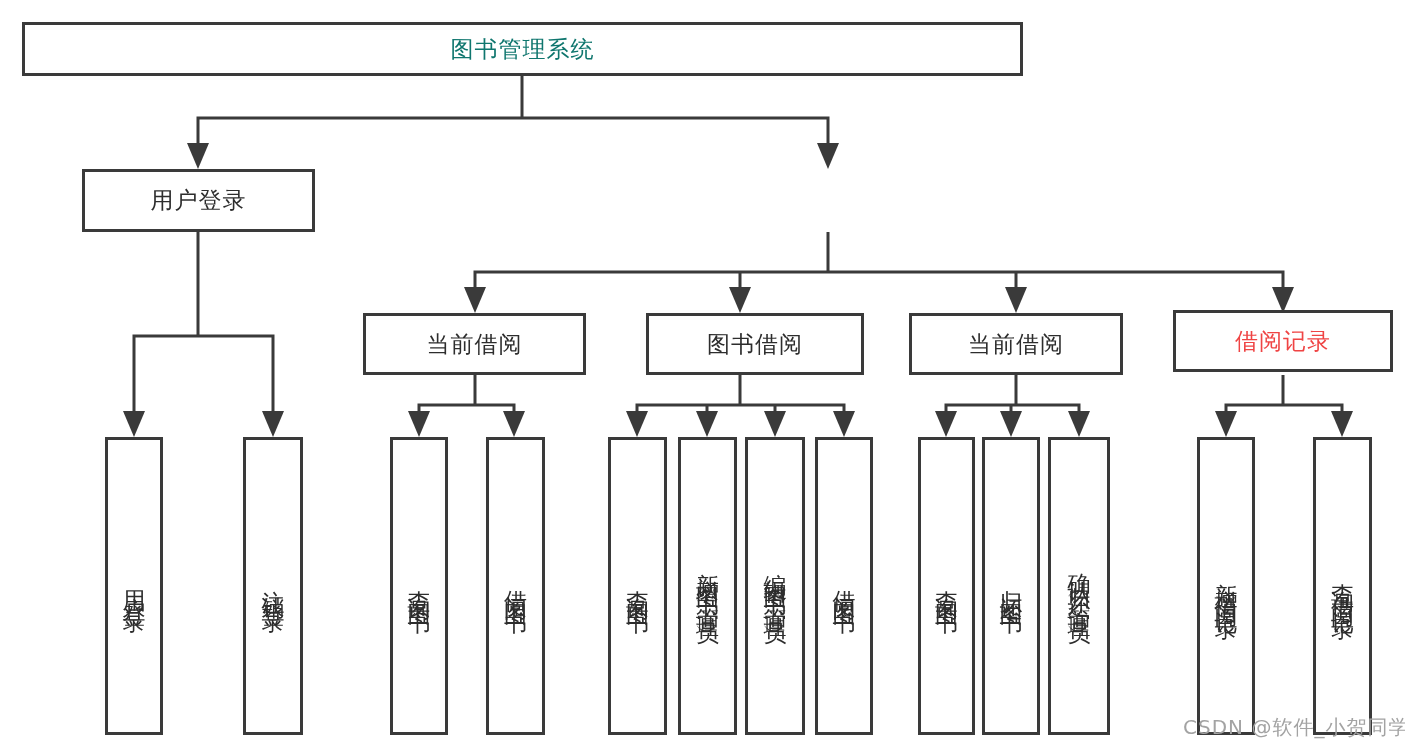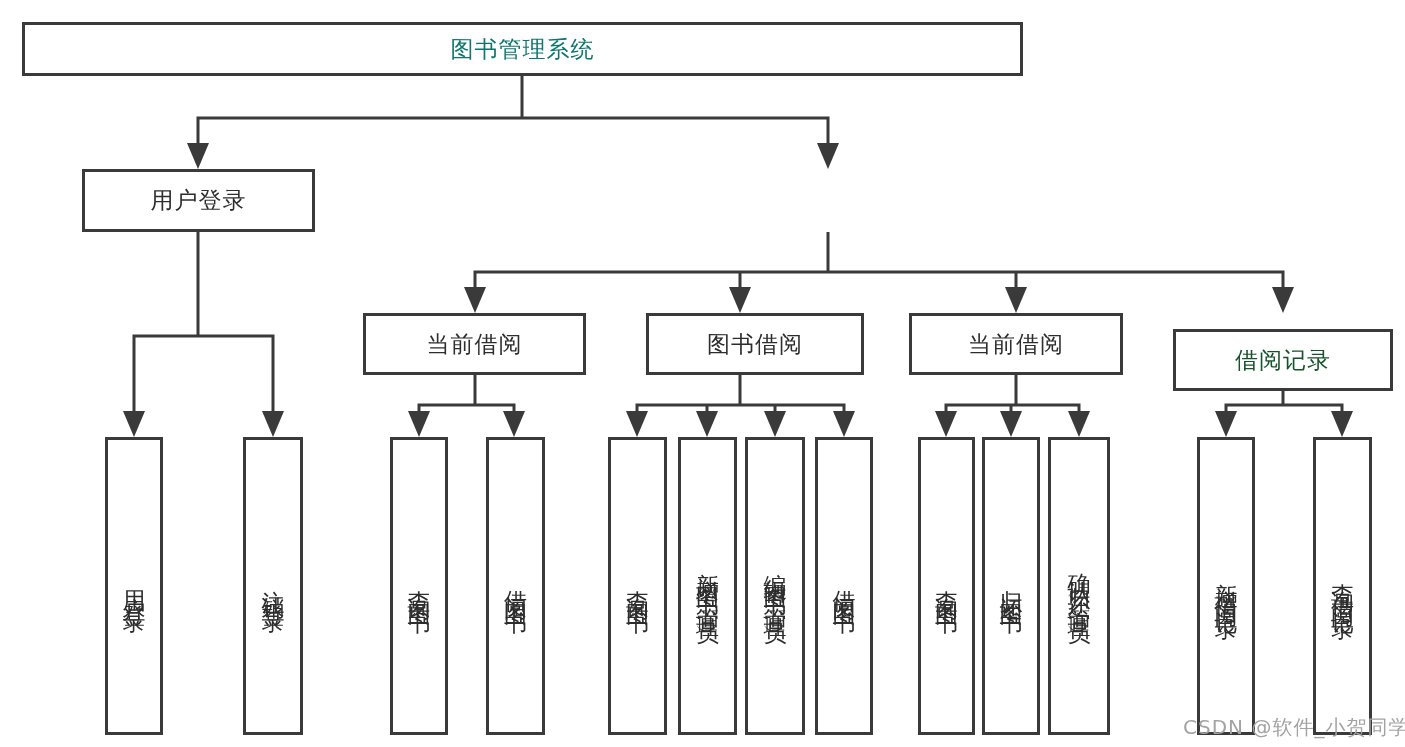--- a/index.html
+++ b/index.html
@@ -85,21 +85,21 @@
       </div>
       <div class="node horizontal" style="left: 363px; top: 313px; width: 223px; height: 62px; border-color: rgb(58, 58, 58); color: rgb(45, 45, 45);">
         <span>当前借阅</span>
       </div>
       <div class="node horizontal" style="left: 633px; top: 313px; width: 218px; height: 62px; border-color: rgb(58, 58, 58); color: rgb(45, 45, 45); margin-left: 13px;">
         <span>图书借阅</span>
       </div>
       <div class="node horizontal" style="left: 909px; top: 313px; width: 214px; height: 62px; border-color: rgb(58, 58, 58); color: rgb(45, 45, 45);">
         <span>当前借阅</span>
       </div>
-      <div class="node horizontal" style="left: 1173px; top: 329px; width: 220px; height: 62px; border-color: rgb(58, 58, 58); color: #14532d;">
+      <div class="node horizontal" style="left: 1173px; top: 310px; width: 220px; height: 62px; border-color: rgb(58, 58, 58); color: #ef4444;">
         <span>借阅记录</span>
       </div>
       <div class="node vertical" style="left: 105px; top: 437px; width: 58px; height: 298px; border-color: rgb(58, 58, 58); color: rgb(45, 45, 45);">
         <span>用户登录</span>
       </div>
       <div class="node vertical" style="left: 243px; top: 437px; width: 60px; height: 298px; border-color: rgb(58, 58, 58); color: rgb(45, 45, 45);">
         <span>注销登录</span>
       </div>
       <div class="node vertical" style="left: 390px; top: 437px; width: 58px; height: 298px; border-color: rgb(58, 58, 58); color: rgb(45, 45, 45);">
         <span>查询图书</span>

